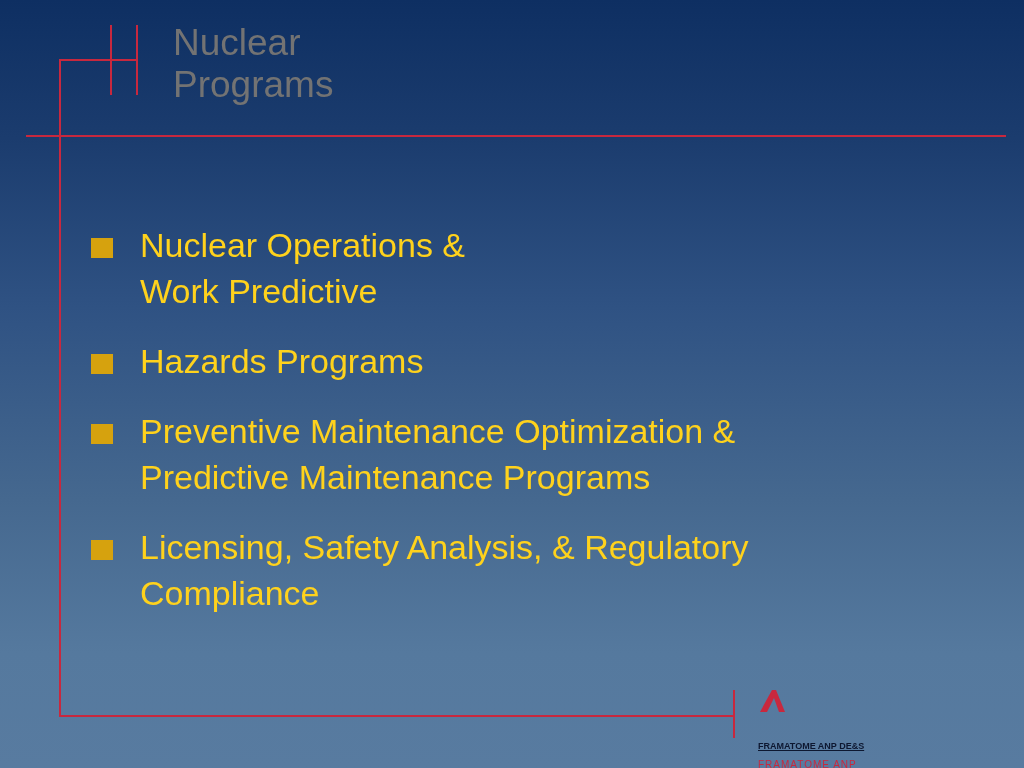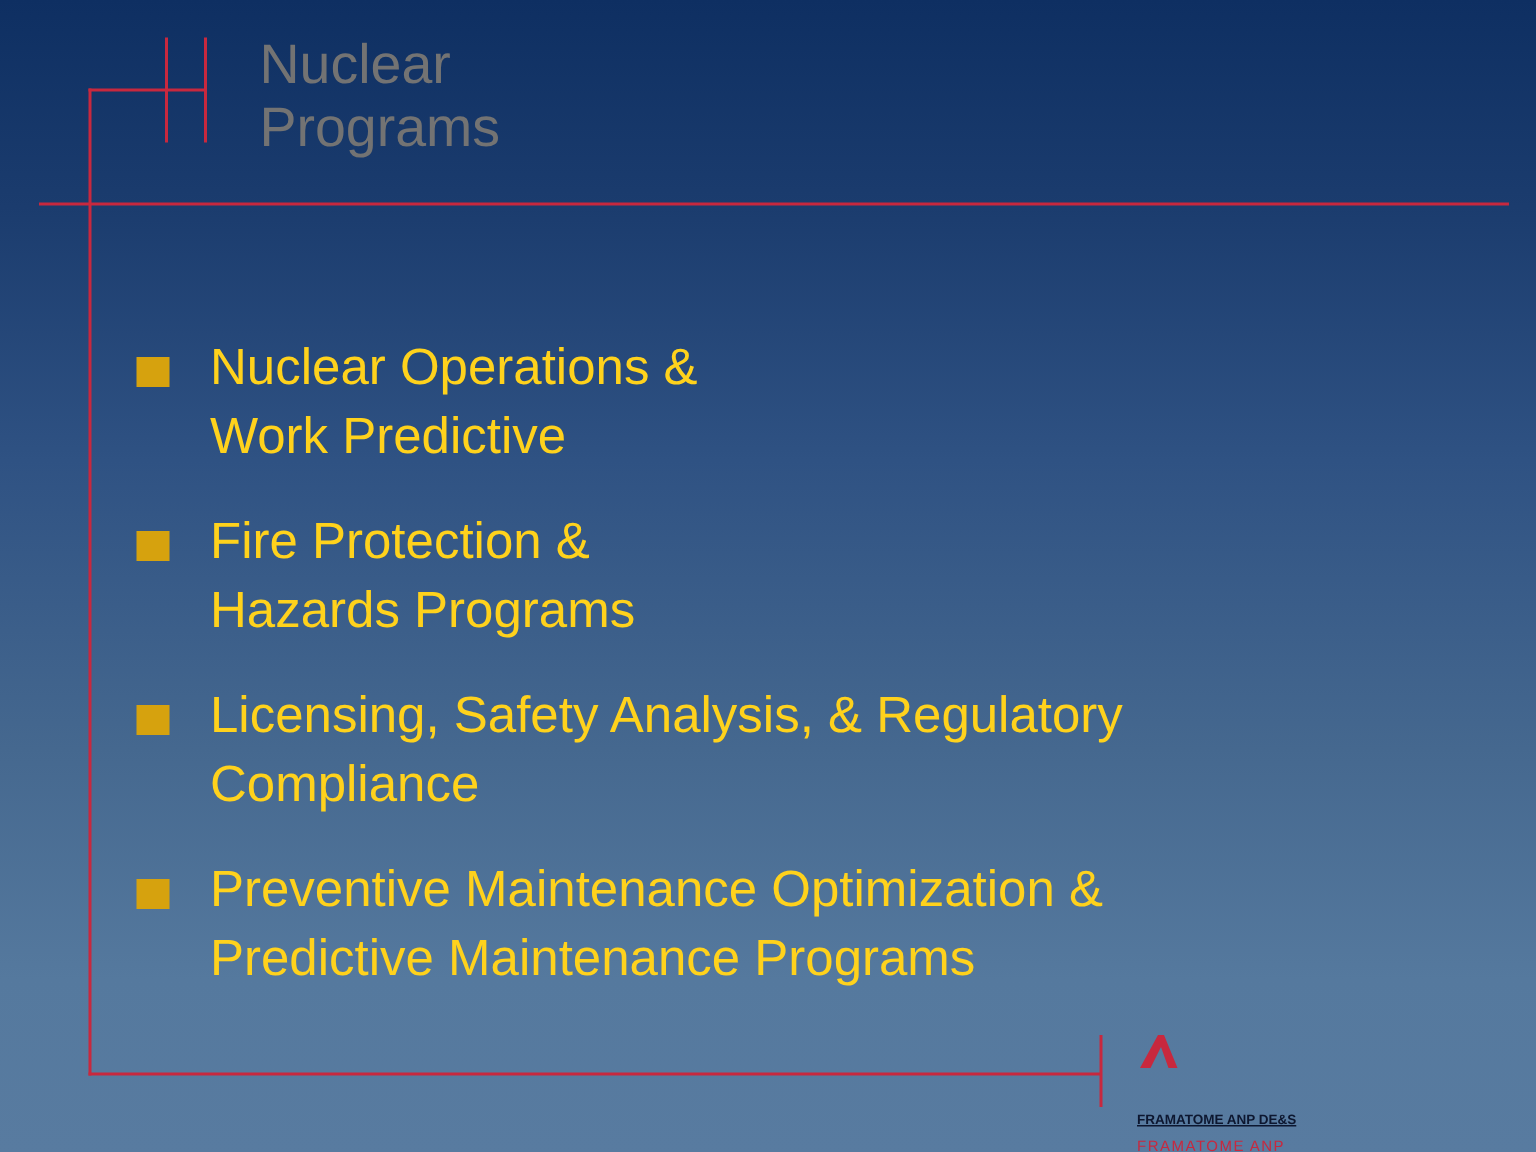--- a/index.html
+++ b/index.html
@@ -50,36 +50,35 @@
   <div class="bullet">
     <span class="sq"></span>
     <div class="txt">
       <div>Nuclear Operations &amp;</div>
       <div>Work Predictive</div>
     </div>
   </div>
   <div class="bullet">
     <span class="sq"></span>
     <div class="txt">
-      <div>Fire Protection &amp;</div>
       <div>Hazards Programs</div>
+    </div>
+  </div>
+  <div class="bullet">
+    <span class="sq"></span>
+    <div class="txt">
+      <div>Preventive Maintenance Optimization &amp;</div>
+      <div>Predictive Maintenance Programs</div>
     </div>
   </div>
   <div class="bullet">
     <span class="sq"></span>
     <div class="txt">
       <div>Licensing, Safety Analysis, &amp; Regulatory</div>
       <div>Compliance</div>
-    </div>
-  </div>
-  <div class="bullet">
-    <span class="sq"></span>
-    <div class="txt">
-      <div>Preventive Maintenance Optimization &amp;</div>
-      <div>Predictive Maintenance Programs</div>
     </div>
   </div>
 </div>
 
 <div class="logo">
   <svg class="logo-a" width="30" height="26" viewBox="0 0 30 26">
     <path d="M2 24 L14 2 L18 2 L27 24 L21 24 L16 10 L9 24 Z" fill="#c8283e"></path>
   </svg>
   <div class="logo-name">FRAMATOME ANP</div>
 </div>

